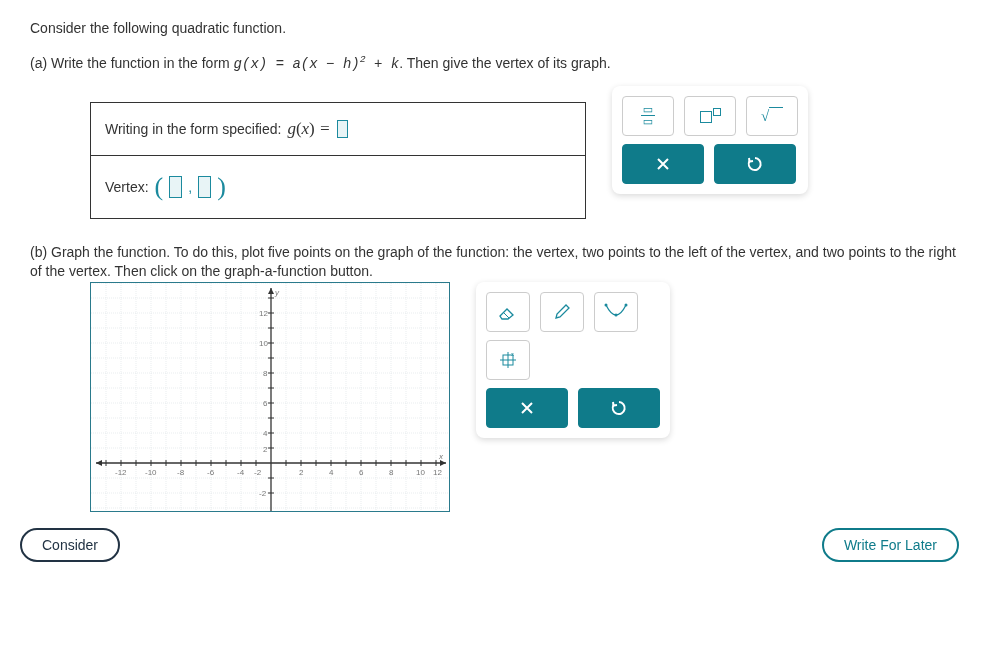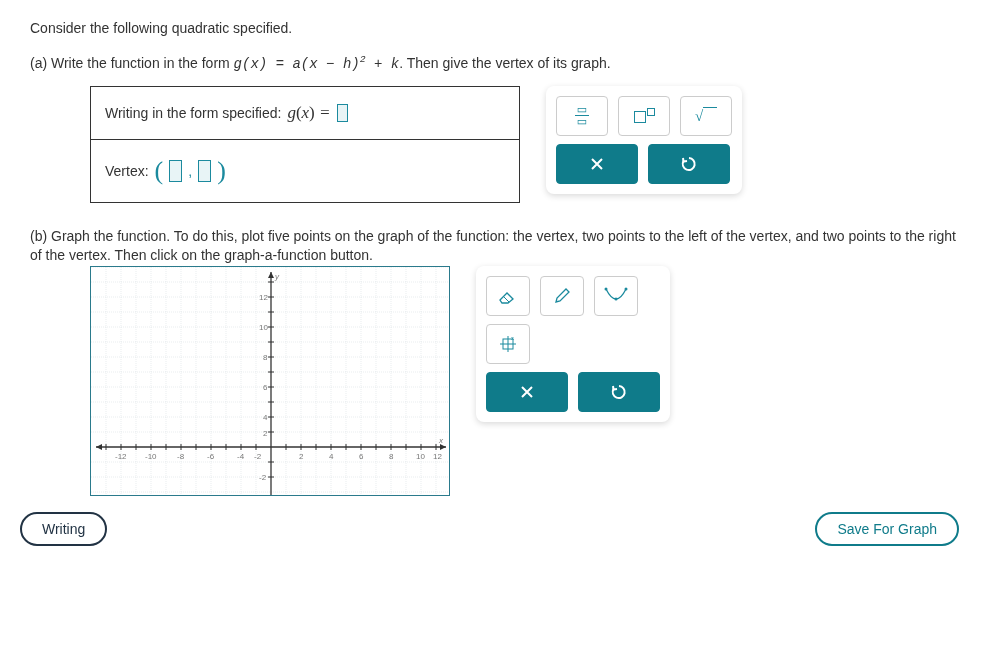--- a/index.html
+++ b/index.html
@@ -24,21 +24,22 @@
   .part-label .math { font-family: Liberation Mono, monospace; font-style: italic; }
   .answer-area {
     display: flex;
     gap: 26px;
     align-items: flex-start;
     margin-bottom: 24px;
     margin-left: 60px;
   }
   .answer-box {
     border: 1px solid #333;
-    width: 430px;
+    width: 496px;
+    margin-top: 16px;
   }
   .answer-row {
     padding: 16px 14px;
     display: flex;
     align-items: center;
     gap: 6px;
     font-size: 14px;
   }
   .answer-box .answer-row + .answer-row { border-top: 1px solid #333; }
   .math-it { font-family: Liberation Serif, serif; font-style: italic; font-size: 17px; }
@@ -125,21 +126,21 @@
   .frac .n { border-bottom:1px solid #1b8a9e; padding:0 2px; }
   .frac .d { padding:0 2px; }
   .exp-sym { display:inline-flex; align-items:flex-end; }
   .exp-sym .base { width:12px; height:12px; border:1px solid #1b8a9e; }
   .exp-sym .pow { width:8px; height:8px; border:1px solid #1b8a9e; margin-left:1px; margin-bottom:7px; }
 </style>
 </head>
 <body>
 
 <div class="page">
-  <div class="prompt">Consider the following quadratic specified.</div>
+  <div class="prompt">Consider the following quadratic function.</div>
 
 
   <div class="part-label">
     <span>(a) Write the function in the form </span><span class="math"><i>g</i>(<i>x</i>) = <i>a</i>(<i>x</i> − <i>h</i>)<span class="sup">2</span> + <i>k</i></span><span>. Then give the vertex of its graph.</span>
   </div>
 
   <div class="answer-area">
     <div class="answer-box">
       <div class="answer-row">
         <span>Writing in the form specified: </span>
@@ -349,15 +350,15 @@
               <path d="M10 4 A6 6 0 1 1 4.5 7" stroke="#fff" stroke-width="2" fill="none"></path>
               <path d="M4 4 L4.5 7.5 L8 7" stroke="#fff" stroke-width="2" fill="none"></path>
             </svg>
         </div>
       </div>
     </div>
   </div>
 </div>
 
 <div class="footer">
-  <button class="btn continue">Writing</button>
-  <button class="btn save">Save For Graph</button>
+  <button class="btn continue">Consider</button>
+  <button class="btn save">Write For Later</button>
 </div>
 
 </body></html>

